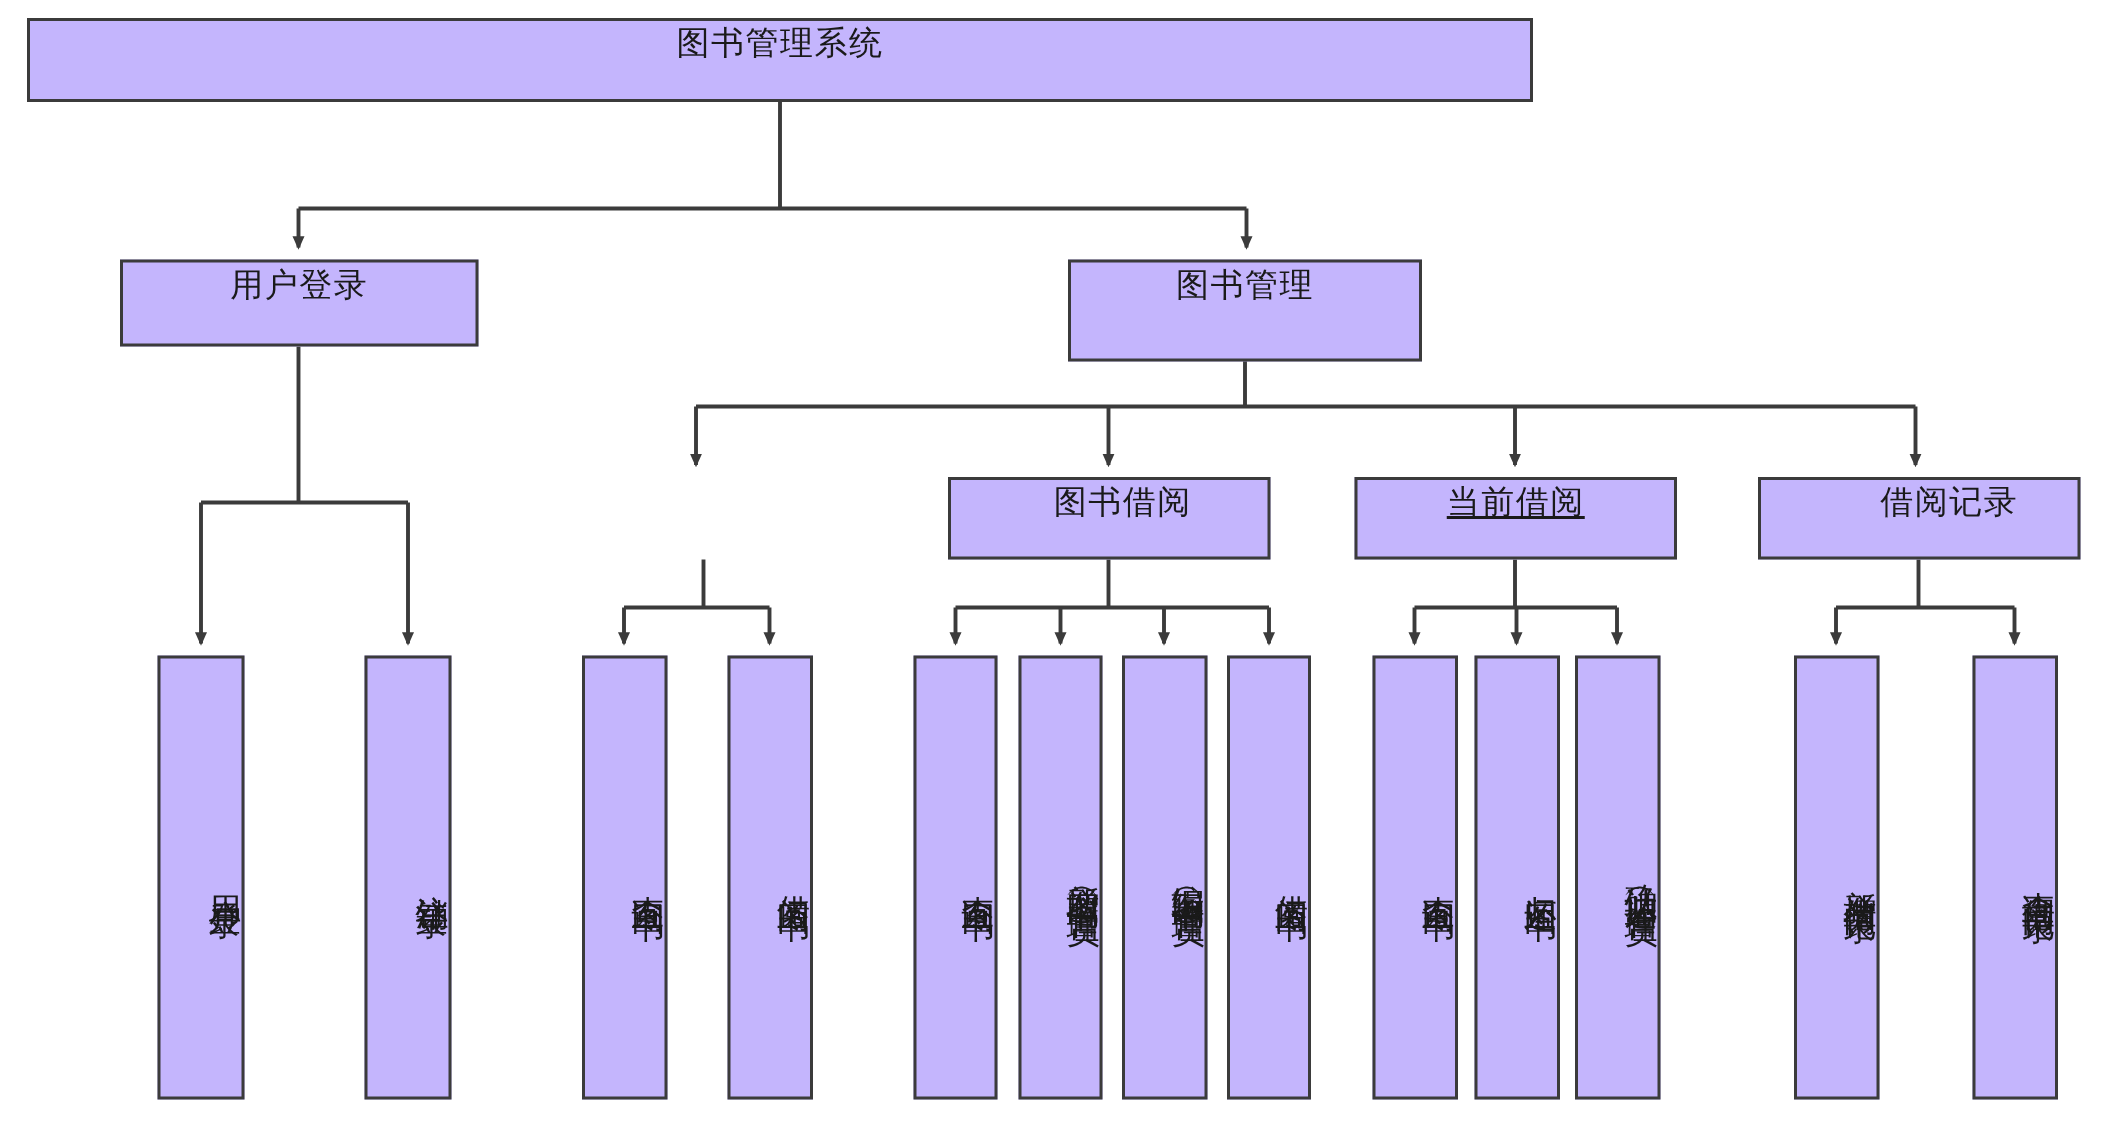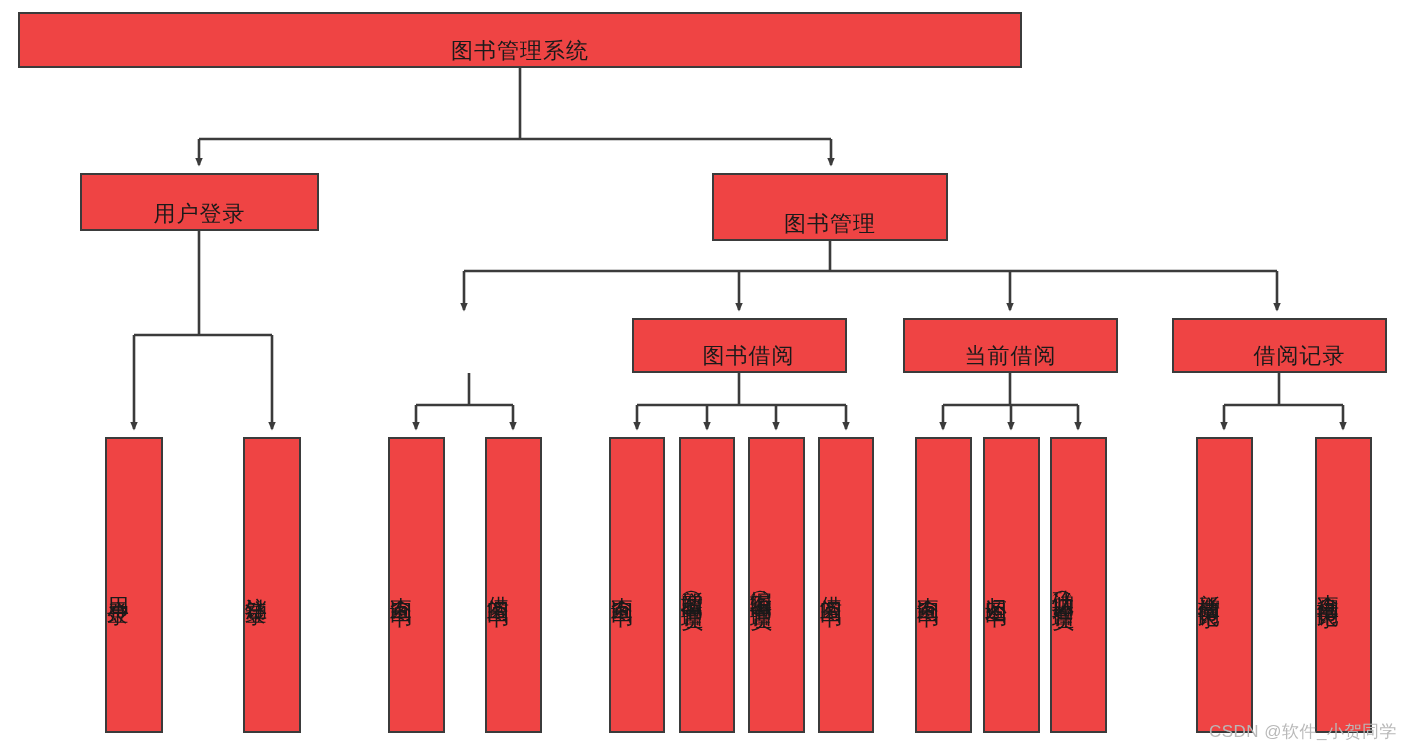--- a/index.html
+++ b/index.html
@@ -12,23 +12,23 @@
     width: 1405px;
     height: 747px;
     background: #ffffff;
     font-family: "Liberation Sans", "DejaVu Sans", sans-serif;
     overflow: hidden;
   }
   .node {
     position: absolute;
     box-sizing: border-box;
     border: 2px solid #3b3b3b;
-    background: #ef4444;
+    background: #c4b5fd;
     display: flex;
-    align-items: flex-end;
+    align-items: flex-start;
     justify-content: center;
     color: #1a1a1a;
   }
   .node.h {
     font-size: 22px;
     letter-spacing: 1px;
   }
   .node.v {
     writing-mode: vertical-rl;
     text-orientation: upright;
@@ -122,21 +122,21 @@
   <div class="node h" style="left:80px;top:173px;width:239px;height:58px;">
     <span>用户登录</span>
   </div>
   <div class="node h" style="left:712px;top:173px;width:236px;height:68px;">
     <span>图书管理</span>
   </div>
 
   <div class="node h" style="left:632px;top:318px;width:215px;height:55px;padding-left:18px;">
     <span>图书借阅</span>
   </div>
-  <div class="node h" style="left:903px;top:318px;width:215px;height:55px;">
+  <div class="node h" style="left:903px;top:318px;width:215px;height:55px;text-decoration:underline;">
     <span>当前借阅</span>
   </div>
   <div class="node h" style="left:1172px;top:318px;width:215px;height:55px;padding-left:40px;">
     <span>借阅记录</span>
   </div>
 
   <div class="node v" style="left:105px;top:437px;width:58px;height:296px;">
     <span class="txt">用户登录</span>
   </div>
   <div class="node v" style="left:243px;top:437px;width:58px;height:296px;">
@@ -173,15 +173,14 @@
     <span class="txt">确认归还（管理员）</span>
   </div>
 
   <div class="node v" style="left:1196px;top:437px;width:57px;height:296px;">
     <span class="txt">新增借阅记录</span>
   </div>
   <div class="node v" style="left:1315px;top:437px;width:57px;height:296px;">
     <span class="txt">查询借阅记录</span>
   </div>
 
-  <div class="watermark">CSDN @软件_小贺同学</div>
 
 </div>
 
 </body></html>

